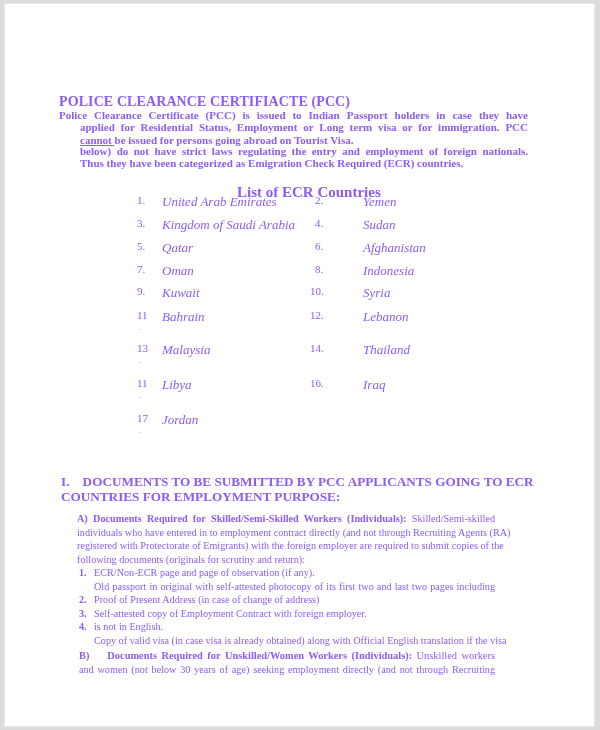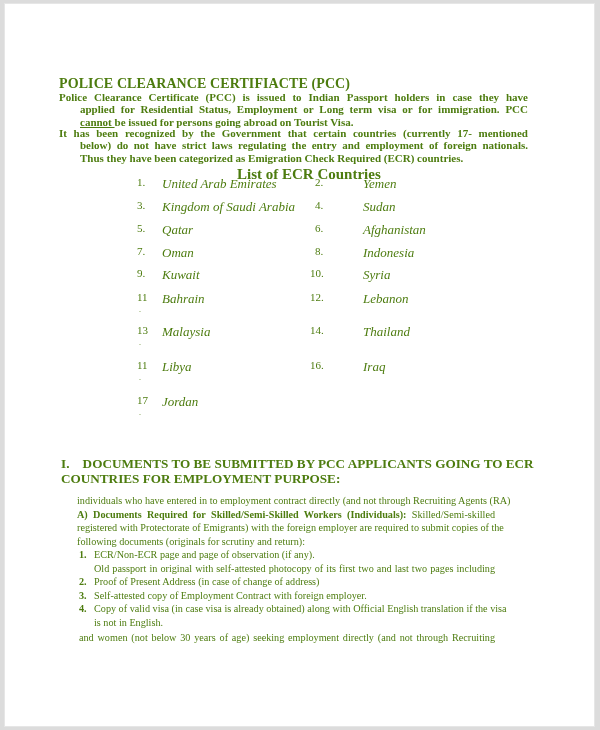--- a/index.html
+++ b/index.html
@@ -3,21 +3,21 @@
   <meta charset="utf-8">
   <style>
     * { box-sizing: border-box; margin: 0; padding: 0; }
     html, body {
       width: 600px; height: 730px; background: #dcdcdc; overflow: hidden;
     }
     .page {
       position: absolute; left: 4px; top: 3px; width: 591px; height: 724px;
       background: #ffffff; border: 1px solid #e6e6e6;
     }
-    .serif { font-family: "Liberation Serif", "DejaVu Serif", serif; color: #4d7c0f; }
+    .serif { font-family: "Liberation Serif", "DejaVu Serif", serif; color: #8b5cf6; margin-top: 18px; }
     .abs { position: absolute; white-space: nowrap; }
 
     .title { left: 54px; top: 72px; font-size: 14px; font-weight: bold; letter-spacing: 0.1px; }
     .para { font-size: 11px; font-weight: bold; line-height: 12.3px; }
     .p1 { left: 54px; top: 87px; width: 469px; }
     .p2 { left: 54px; top: 123px; width: 469px; }
     .para .line { display: block; white-space: nowrap; text-align: justify; text-align-last: justify; }
     .para .indent { padding-left: 21px; }
     .para .last { text-align-last: left; }
     .u { text-decoration: underline; }
@@ -52,21 +52,20 @@
 
   <div class="abs serif title">POLICE CLEARANCE CERTIFIACTE (PCC)</div>
 
   <div class="abs serif para p1">
     <span class="line">Police Clearance Certificate (PCC) is issued to Indian Passport holders in case they have</span>
     <span class="line indent">applied for Residential Status, Employment or Long term visa or for immigration. PCC</span>
     <span class="line indent last"><span class="u">cannot </span><span>be issued for persons going abroad on Tourist Visa.</span></span>
   </div>
 
   <div class="abs serif para p2">
-    <span class="line">It has been recognized by the Government that certain countries (currently 17- mentioned</span>
     <span class="line indent">below) do not have strict laws regulating the entry and employment of foreign nationals.</span>
     <span class="line indent last">Thus they have been categorized as Emigration Check Required (ECR) countries.</span>
   </div>
 
   <div class="abs serif list-head">List of ECR Countries</div>
 
   <div>
 
     <span class="abs serif num" style="left:132px;top:172px">1.</span>
     <span class="abs serif cname" style="left:157px;top:172px">United Arab Emirates</span>
@@ -115,44 +114,45 @@
     <span class="abs serif dash" style="left:134px;top:404px">.</span>
     <span class="abs serif cname" style="left:157px;top:390px">Jordan</span>
   </div>
 
   <div class="abs serif sec-head">
     <div style="white-space:pre">I.    DOCUMENTS TO BE SUBMITTED BY PCC APPLICANTS GOING TO ECR</div>
     <div>COUNTRIES FOR EMPLOYMENT PURPOSE:</div>
   </div>
 
   <div class="abs serif body subA">
+    <span class="line"><span class="b">A) Documents Required for Skilled/Semi-Skilled Workers (Individuals):</span><span> Skilled/Semi-skilled</span></span>
     <span class="line">individuals who have entered in to employment contract directly (and not through Recruiting Agents (RA)</span>
-    <span class="line"><span class="b">A) Documents Required for Skilled/Semi-Skilled Workers (Individuals):</span><span> Skilled/Semi-skilled</span></span>
     <span class="line">registered with Protectorate of Emigrants) with the foreign employer are required to submit copies of the</span>
     <span class="line last">following documents (originals for scrutiny and return):</span>
   </div>
 
   <div class="abs serif body docs">
     <div class="doc">
       <span class="n">1.</span>
       <span class="t last">ECR/Non-ECR page and page of observation (if any).</span>
       <span class="t">Old passport in original with self-attested photocopy of its first two and last two pages including</span>
     </div>
     <div class="doc">
       <span class="n">2.</span>
       <span class="t last">Proof of Present Address (in case of change of address)</span>
     </div>
     <div class="doc">
       <span class="n">3.</span>
       <span class="t last">Self-attested copy of Employment Contract with foreign employer.</span>
     </div>
     <div class="doc">
       <span class="n">4.</span>
+      <span class="t last">is not in English.</span>
       <span class="t">Copy of valid visa (in case visa is already obtained) along with Official English translation if the visa</span>
-      <span class="t last">is not in English.</span>
     </div>
   </div>
 
   <div class="abs serif body subB">
+    <span class="line l1"><span class="b" style="white-space:pre">B)    Documents Required for Unskilled/Women Workers (Individuals):</span><span> Unskilled workers</span></span>
     <span class="line">and women (not below 30 years of age) seeking employment directly (and not through Recruiting</span>
   </div>
 
 </div>
 
 </body></html>

